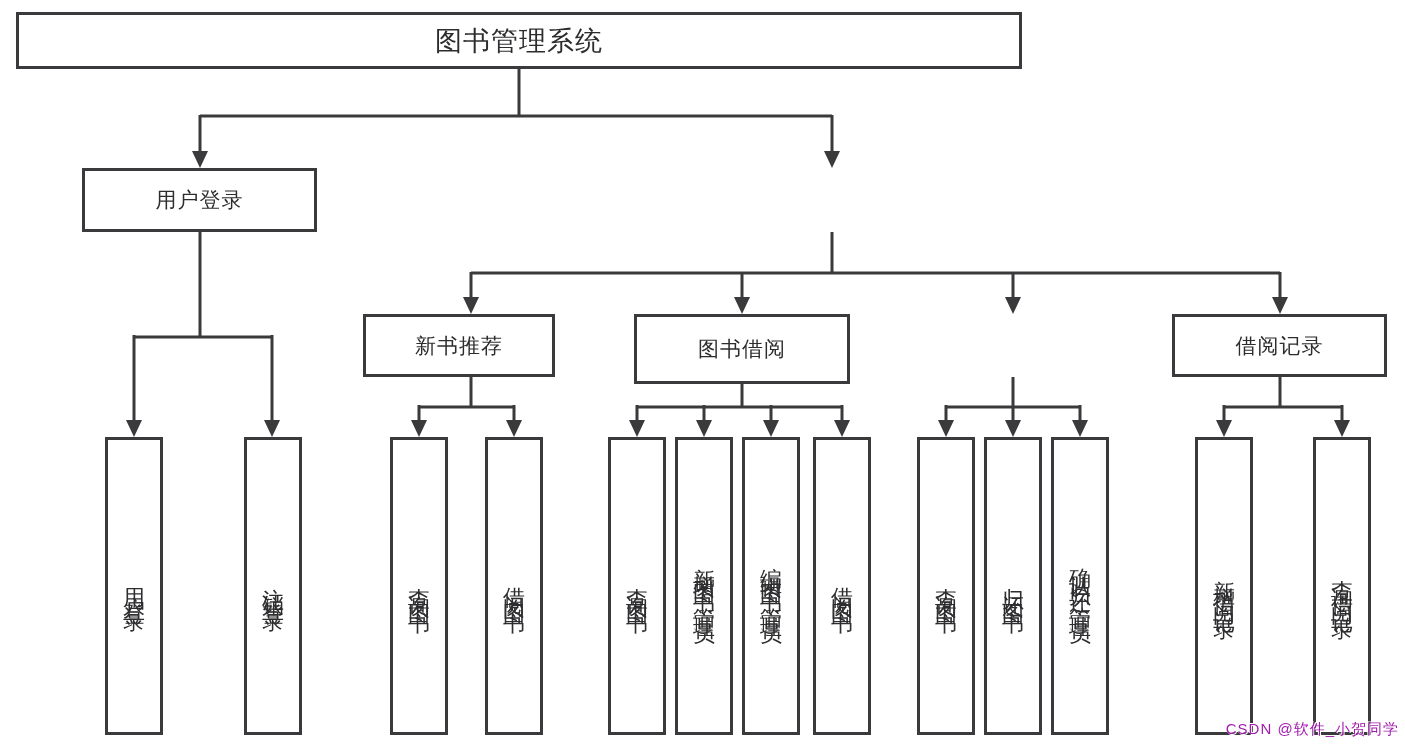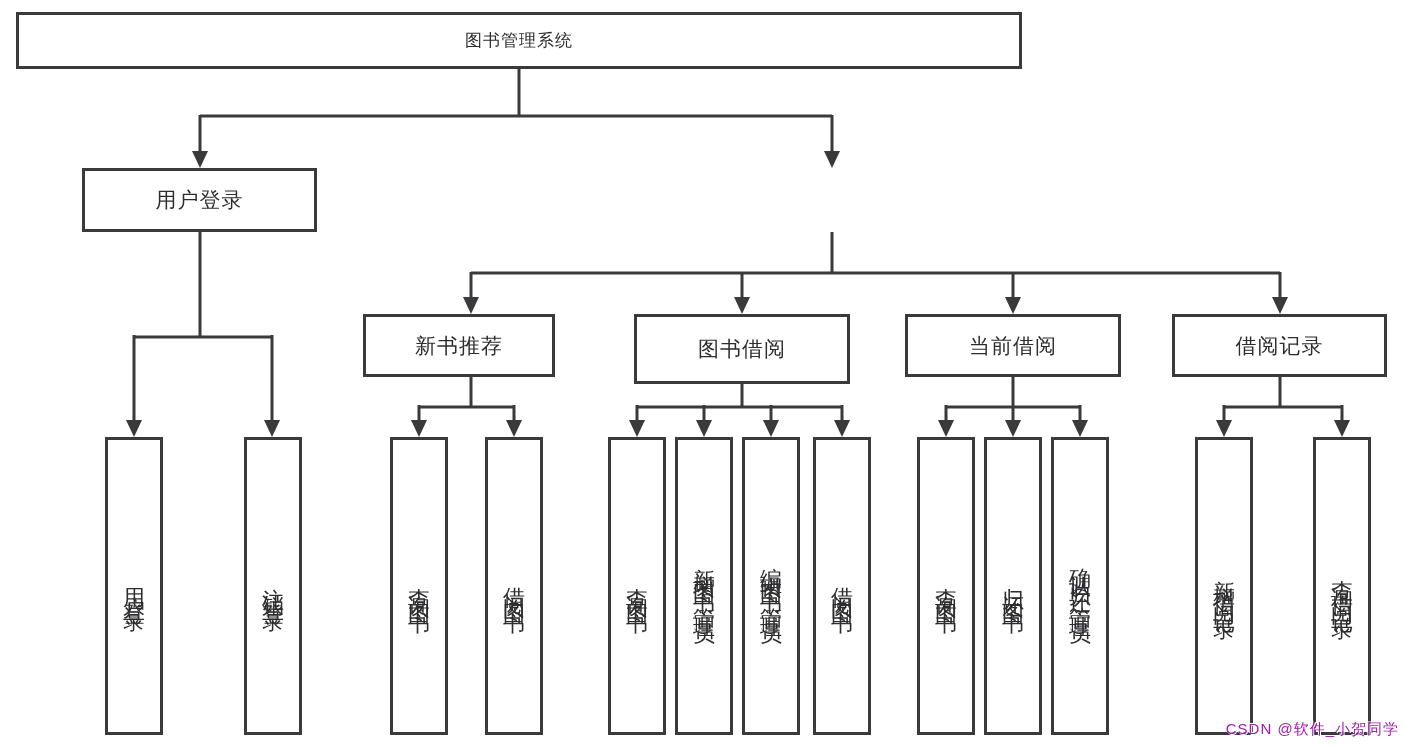--- a/index.html
+++ b/index.html
@@ -32,21 +32,21 @@
     align-items: center;
     justify-content: center;
     text-align: center;
   }
   .node.h {
     font-size: 21px;
     letter-spacing: 1px;
     white-space: nowrap;
   }
   .node.root {
-    font-size: 17px;
+    font-size: 27px;
   }
   .node.v {
     writing-mode: vertical-rl;
     font-size: 22px;
     letter-spacing: 8px;
     line-height: 1;
   }
   .watermark {
     position: absolute;
     right: 6px;
@@ -119,21 +119,20 @@
              M1216 420 L1232 420 L1224 437 Z
              M1334 420 L1350 420 L1342 437 Z"></path>
   </svg>
 
   <div class="node h root" style="left:16px; top:12px; width:1006px; height:57px;">图书管理系统</div>
 
   <div class="node h" style="left:82px; top:168px; width:235px; height:64px;">用户登录</div>
 
   <div class="node h" style="left:363px; top:314px; width:192px; height:63px;">新书推荐</div>
   <div class="node h" style="left:634px; top:314px; width:216px; height:70px;">图书借阅</div>
-  <div class="node h" style="left:905px; top:314px; width:216px; height:63px;">当前借阅</div>
   <div class="node h" style="left:1172px; top:314px; width:215px; height:63px;">借阅记录</div>
 
   <div class="node v" style="left:105px; top:437px; width:58px; height:298px;">用户登录</div>
   <div class="node v" style="left:244px; top:437px; width:58px; height:298px;">注销登录</div>
 
   <div class="node v" style="left:390px; top:437px; width:58px; height:298px;">查询图书</div>
   <div class="node v" style="left:485px; top:437px; width:58px; height:298px;">借阅图书</div>
 
   <div class="node v" style="left:608px; top:437px; width:58px; height:298px;">查询图书</div>
   <div class="node v" style="left:675px; top:437px; width:58px; height:298px;">新增图书（管理员）</div>

